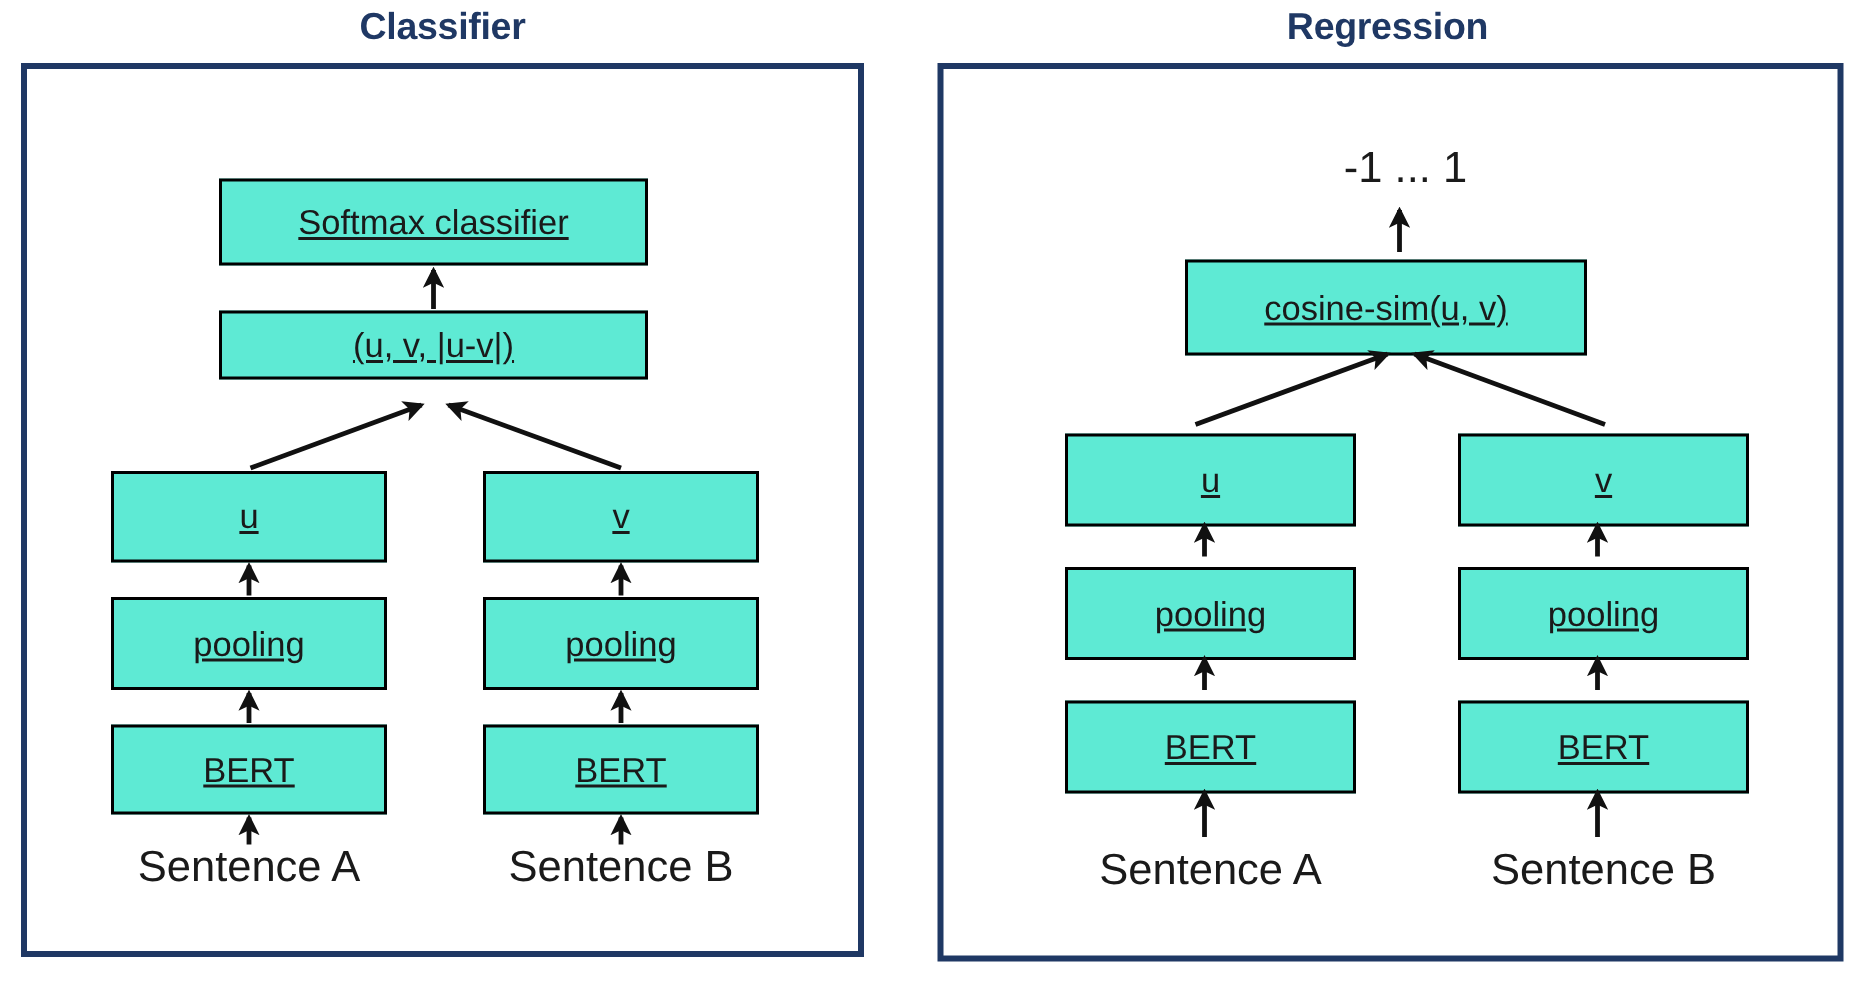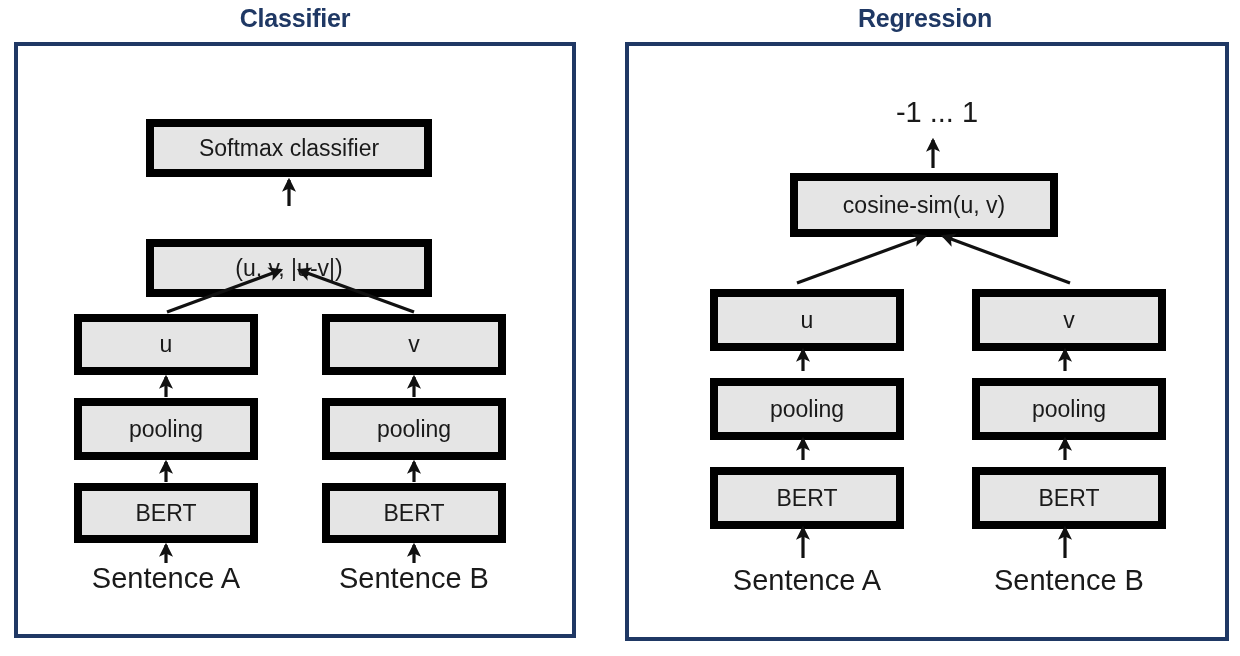--- a/index.html
+++ b/index.html
@@ -38,29 +38,30 @@
     text-align: center;
     white-space: nowrap;
     line-height: 30px;
   }
   #title-classifier { left: 95px; top: 3px; width: 400px; }
   #title-regression { left: 725px; top: 3px; width: 400px; }
 
   .node {
     position: absolute;
     box-sizing: border-box;
-    border: 8px solid #000000;
-    background: #e5e5e5;
+    border: 2px solid #000000;
+    background: #5eead4;
     display: flex;
     align-items: center;
     justify-content: center;
     color: #1a1a1a;
     font-size: 23px;
     line-height: 1;
     white-space: nowrap;
+    text-decoration: underline;
   }
 
   .freelabel {
     position: absolute;
     text-align: center;
     color: #1a1a1a;
     font-size: 29px;
     line-height: 1;
     white-space: nowrap;
   }
@@ -86,21 +87,21 @@
 <div id="figure">
 
   <div class="panel-title" id="title-classifier">Classifier</div>
 
   <div class="panel-title" id="title-regression">Regression</div>
 
   <div class="panel" id="panel-classifier">
 
     <div class="node" style="left:128px; top:73px; width:286px; height:58px;">Softmax classifier</div>
 
-    <div class="node" style="left:128px; top:161px; width:286px; height:58px;margin-top:32px;">(u, v, |u-v|)</div>
+    <div class="node" style="left:128px; top:161px; width:286px; height:46px;">(u, v, |u-v|)</div>
 
     <div class="node" style="left:56px; top:268px; width:184px; height:61px;">u</div>
 
     <div class="node" style="left:304px; top:268px; width:184px; height:61px;">v</div>
 
     <div class="node" style="left:56px; top:352px; width:184px; height:62px;">pooling</div>
 
     <div class="node" style="left:304px; top:352px; width:184px; height:62px;">pooling</div>
 
     <div class="node" style="left:56px; top:437px; width:184px; height:60px;">BERT</div>

